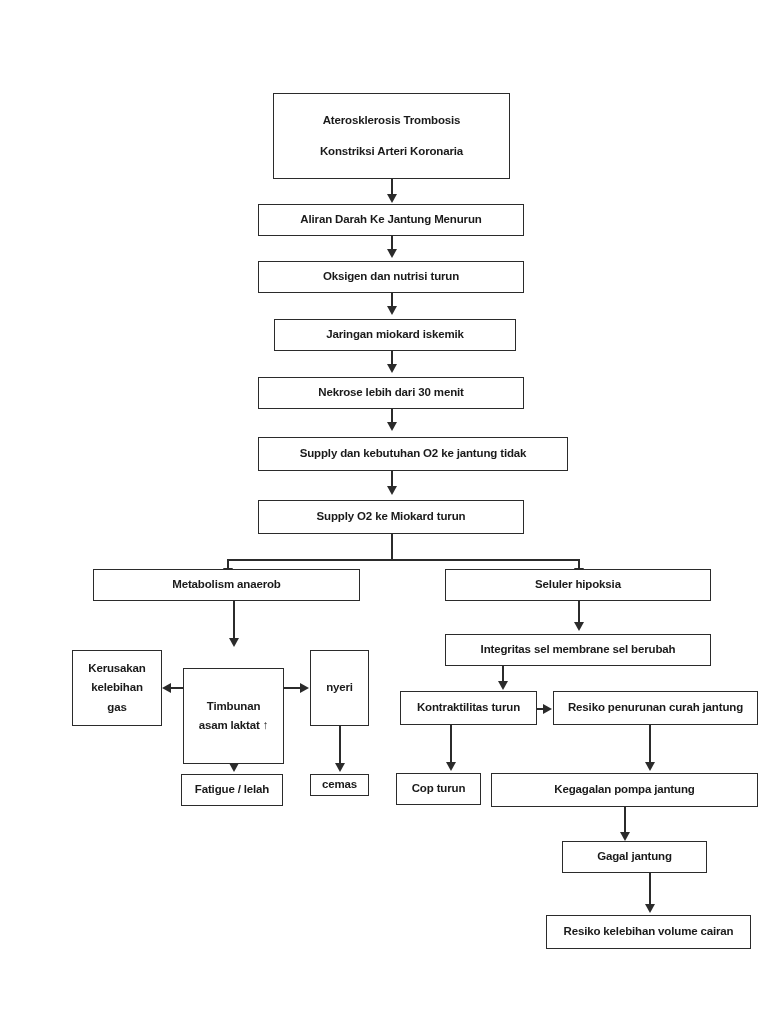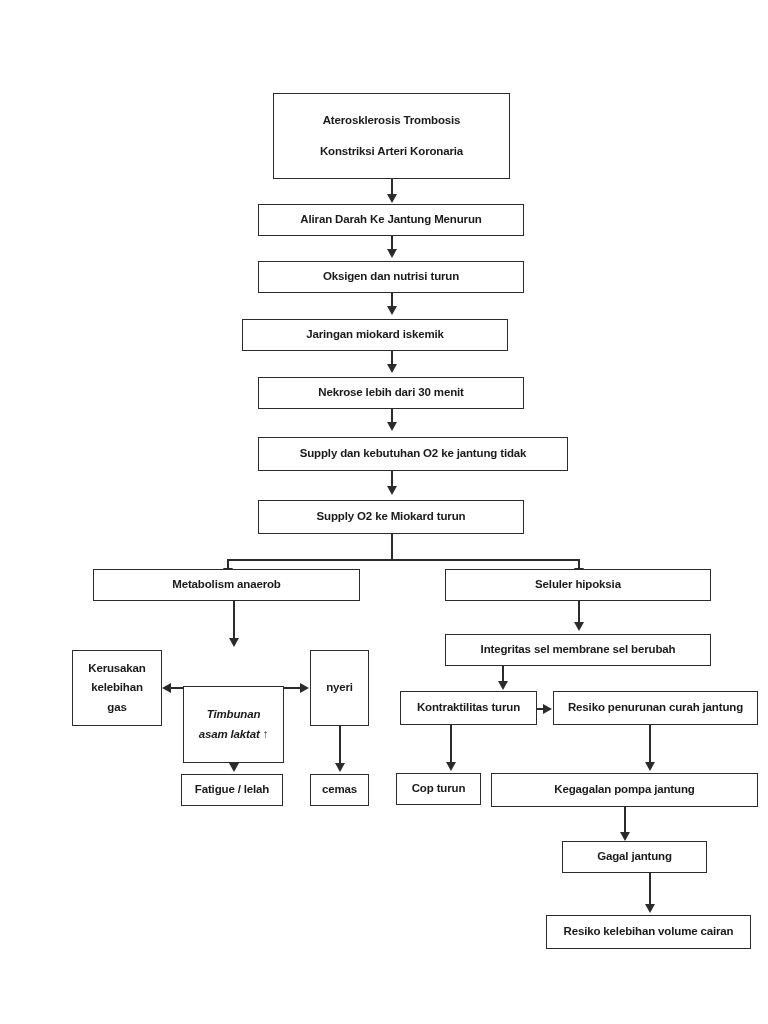--- a/index.html
+++ b/index.html
@@ -109,21 +109,21 @@
   <div class="vline" style="left:391px; top:236px; height:15px;"></div>
   <div class="arrow-down" style="left:386.6px; top:249px;"></div>
 
   <div class="node" style="left:258px; top:261px; width:266px; height:32px;">
     <span>Oksigen dan nutrisi turun</span>
   </div>
 
   <div class="vline" style="left:391px; top:293px; height:15px;"></div>
   <div class="arrow-down" style="left:386.6px; top:306px;"></div>
 
-  <div class="node" style="left:242px; top:319px; width:266px; height:32px;">
+  <div class="node" style="left:274px; top:319px; width:242px; height:32px;">
     <span>Jaringan miokard iskemik</span>
   </div>
 
   <div class="vline" style="left:391px; top:351px; height:15px;"></div>
   <div class="arrow-down" style="left:386.6px; top:364px;"></div>
 
   <div class="node" style="left:258px; top:377px; width:266px; height:32px;">
     <span>Nekrose lebih dari 30 menit</span>
   </div>
 
@@ -152,21 +152,21 @@
     <span>Metabolism anaerob</span>
   </div>
 
   <div class="node" style="left:445px; top:569px; width:266px; height:32px;">
     <span>Seluler hipoksia</span>
   </div>
 
   <div class="vline" style="left:233px; top:601px; height:39px;"></div>
   <div class="arrow-down" style="left:228.6px; top:638px;"></div>
 
-  <div class="node node-stack-tight" style="left:183px; top:686px; width:101px; height:77px;font-style:italic;">
+  <div class="node node-stack-tight" style="left:183px; top:668px; width:101px; height:96px;">
     <span>Timbunan</span>
     <span>asam laktat ↑</span>
   </div>
 
   <div class="node node-stack-tight" style="left:72px; top:650px; width:90px; height:76px;">
     <span>Kerusakan</span>
     <span>kelebihan</span>
     <span>gas</span>
   </div>
 
@@ -183,21 +183,21 @@
   <div class="vline" style="left:233px; top:726px; height:39px;"></div>
   <div class="arrow-down" style="left:228.6px; top:763px;"></div>
 
   <div class="node" style="left:181px; top:774px; width:102px; height:32px;">
     <span>Fatigue / lelah</span>
   </div>
 
   <div class="vline" style="left:339px; top:726px; height:39px;"></div>
   <div class="arrow-down" style="left:334.6px; top:763px;"></div>
 
-  <div class="node" style="left:310px; top:774px; width:59px; height:32px;">
+  <div class="node" style="left:310px; top:774px; width:59px; height:22px;">
     <span>cemas</span>
   </div>
 
   <div class="vline" style="left:578px; top:601px; height:23px;"></div>
   <div class="arrow-down" style="left:573.6px; top:622px;"></div>
 
   <div class="node" style="left:445px; top:634px; width:266px; height:32px;">
     <span>Integritas sel membrane sel berubah</span>
   </div>
 

